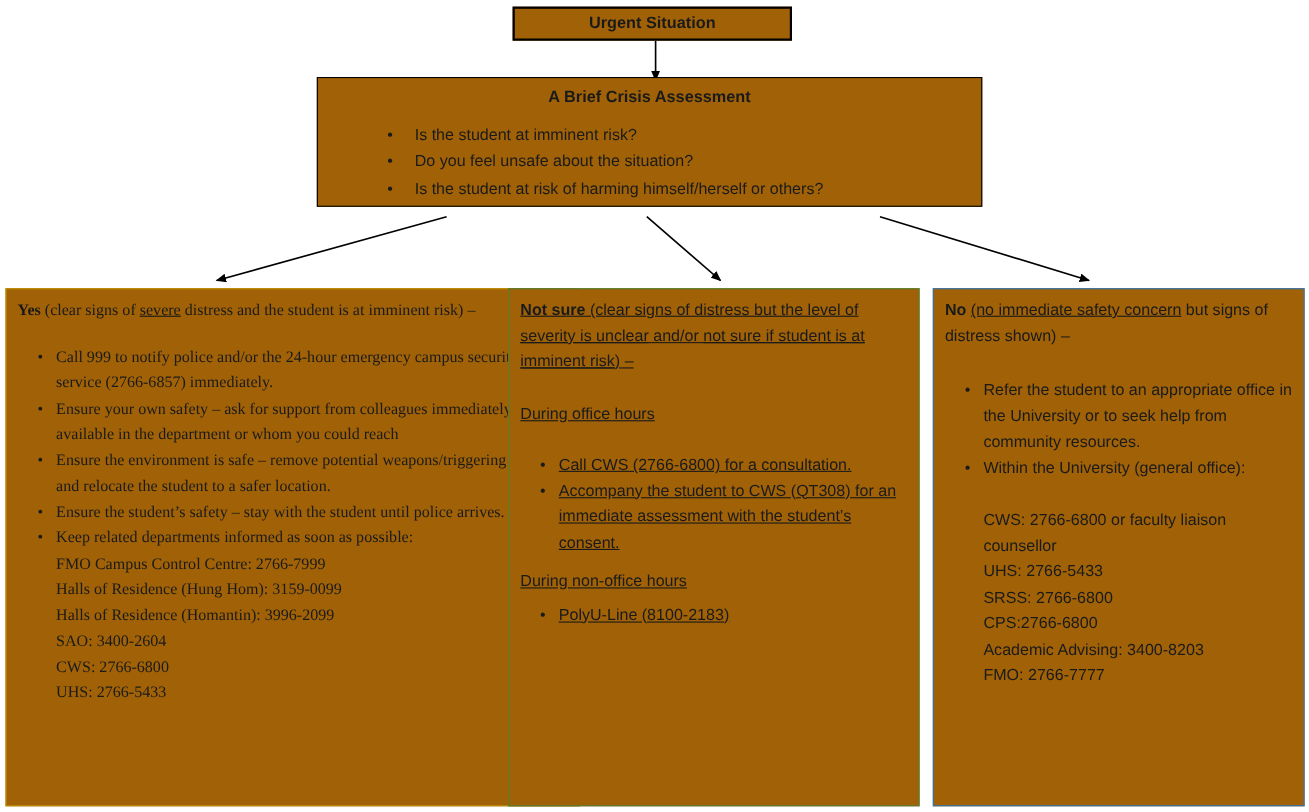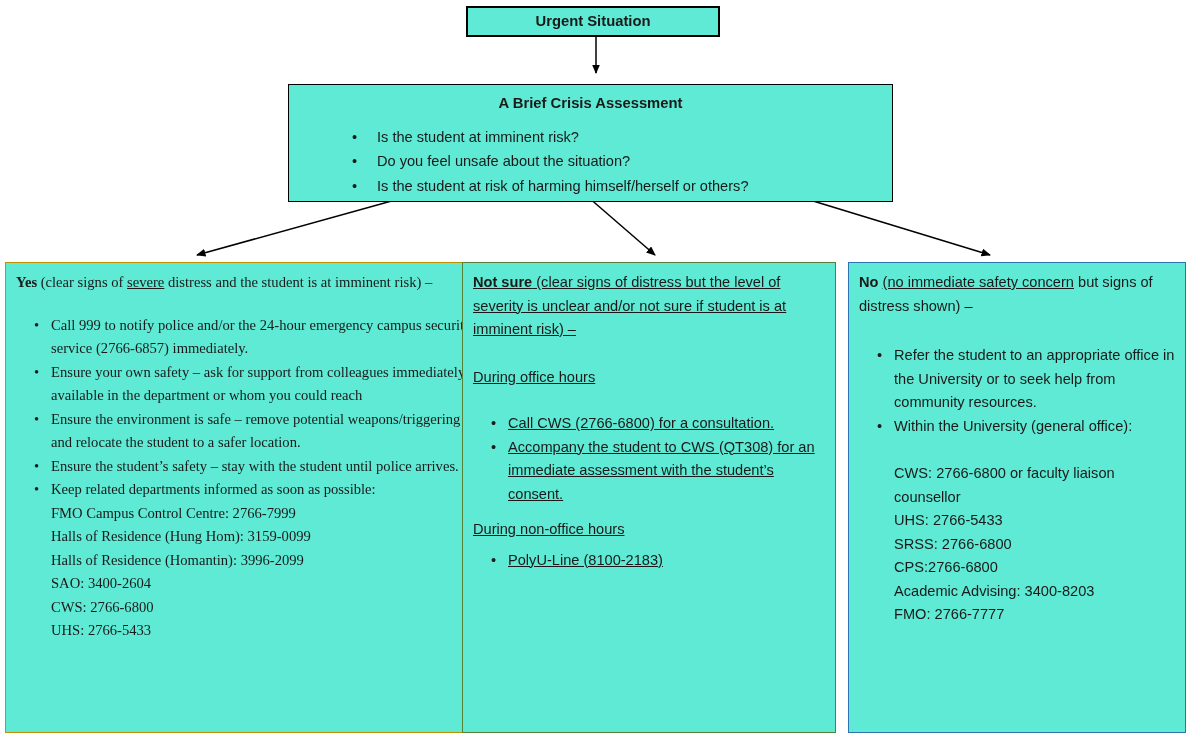--- a/index.html
+++ b/index.html
@@ -23,35 +23,35 @@
     width: 1190px; height: 738px;
   }
   .connectors {
     position: absolute;
     left: 0; top: 0;
     width: 1190px; height: 738px;
     pointer-events: none;
   }
   .node {
     position: absolute;
-    background: #5eead4;
+    background: #a16207;
     box-sizing: border-box;
   }
   .urgent-box {
     left: 466px; top: 6px;
     width: 254px; height: 31px;
     border: 2px solid #000000;
     display: flex;
     align-items: center;
     justify-content: center;
     font-weight: bold;
     font-size: 14.8px;
   }
   .assessment-box {
-    left: 288px; top: 84px;
+    left: 288px; top: 70px;
     width: 605px; height: 118px;
     border: 1.5px solid #000000;
     padding: 7px 10px;
   }
   .assessment-title {
     margin: 0 0 10px 0;
     text-align: center;
     font-weight: bold;
     font-size: 14.8px;
   }

